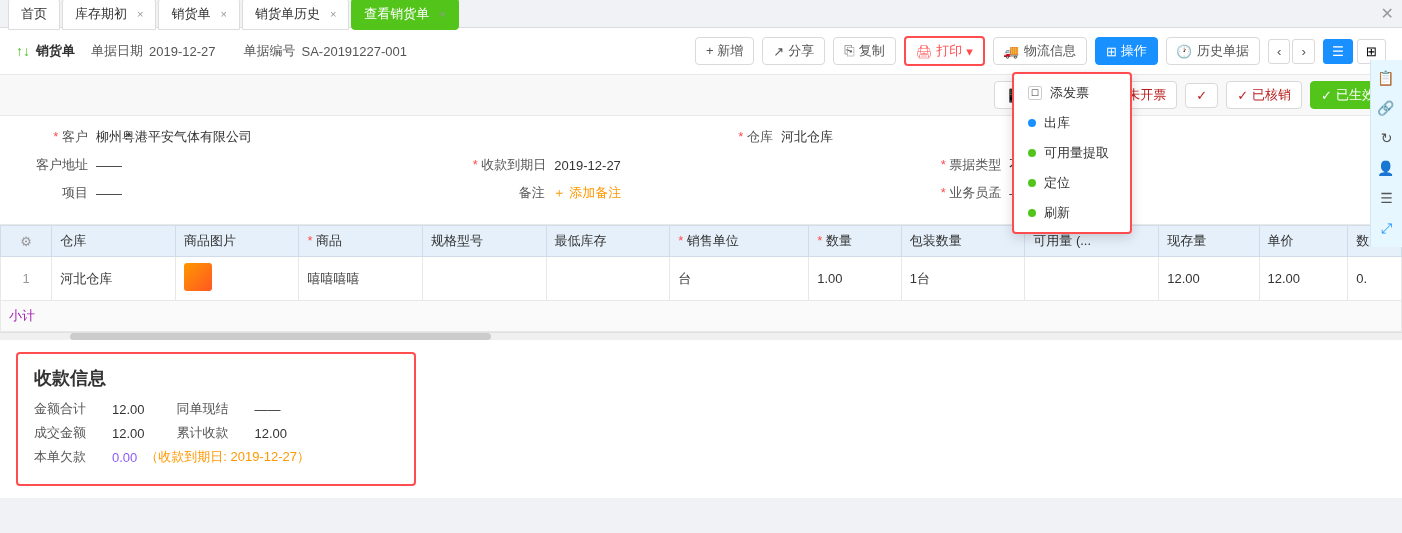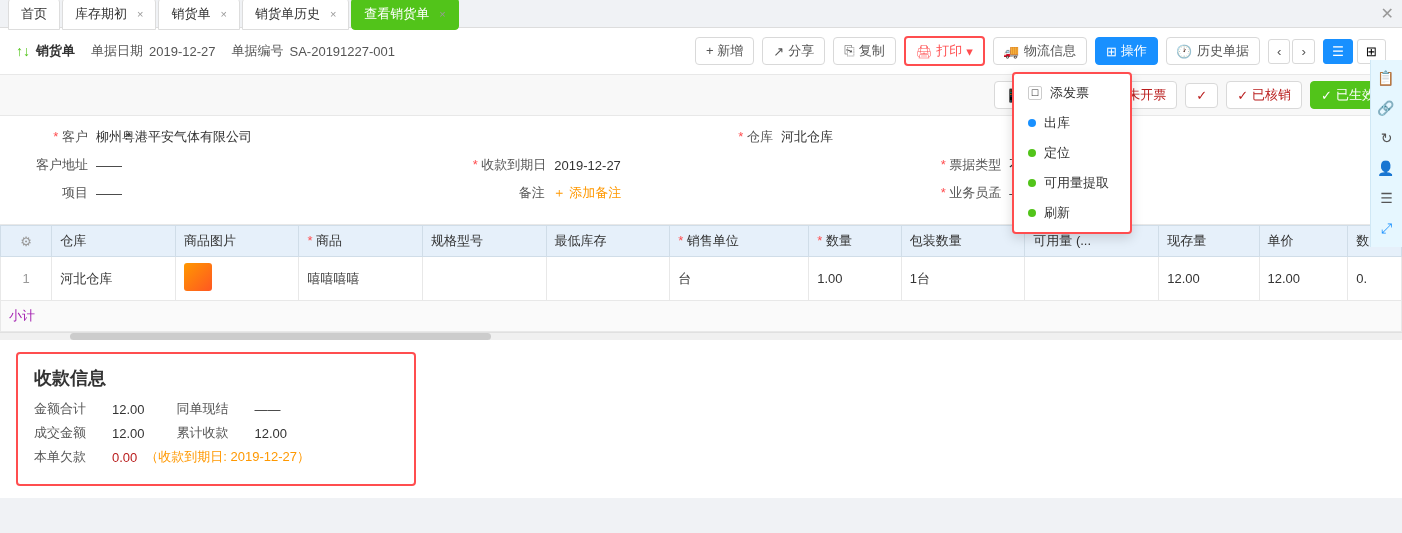--- a/index.html
+++ b/index.html
@@ -19,21 +19,21 @@
     .tab-close { cursor: pointer; color: #999; font-size: 11px; margin-left: 4px; }
     .tab-bar-close { margin-left: auto; cursor: pointer; font-size: 16px; color: #999; }
 
     
     .doc-header {
       display: flex; align-items: center; padding: 8px 16px; background: #fff;
       border-bottom: 1px solid #e8e8e8; gap: 16px;
     }
     .doc-title { display: flex; align-items: center; gap: 6px; font-weight: bold; color: #333; }
     .doc-title-icon { color: #52c41a; font-size: 14px; }
-    .doc-meta { display: flex; align-items: center; gap: 16px; font-size: 13px; color: #555; }
+    .doc-meta { display: flex; align-items: center; gap: 28px; font-size: 13px; color: #555; }
     .doc-meta-item { display: flex; align-items: center; gap: 6px; }
     .doc-actions { margin-left: auto; display: flex; align-items: center; gap: 8px; }
     .action-btn {
       display: flex; align-items: center; gap: 4px; padding: 4px 10px;
       border: 1px solid #d9d9d9; border-radius: 4px; background: #fff;
       cursor: pointer; font-size: 13px; color: #555; white-space: nowrap;
     }
     .action-btn.active-op { background: #1890ff; color: #fff; border-color: #1890ff; }
     .action-btn.red-outline { border: 2px solid #ff4d4f; color: #ff4d4f; }
     .view-toggle { display: flex; gap: 4px; }
@@ -80,21 +80,21 @@
     .bottom-section { display: flex; padding: 12px 16px; gap: 24px; background: #fff; }
     .payment-info {
       border: 2px solid #ff4d4f; border-radius: 4px; padding: 12px 16px;
       min-width: 400px;
     }
     .payment-title { font-weight: bold; margin-bottom: 10px; font-size: 18px; }
     .payment-row { display: flex; gap: 32px; margin-bottom: 6px; }
     .payment-item { display: flex; align-items: center; gap: 8px; }
     .payment-key { color: #555; min-width: 70px; }
     .payment-val { color: #333; font-weight: 500; }
-    .payment-val.red { color: #b91c1c; text-align: center; }
+    .payment-val.red { color: #8b5cf6; text-align: center; }
     .payment-val.date { color: #ff9800; }
 
     
     .right-sidebar {
       position: fixed; right: 0; top: 60px; width: 32px; background: #e6f7ff;
       border-left: 1px solid #d0e8f5; display: flex; flex-direction: column;
       align-items: center; padding: 4px 0; gap: 2px;
     }
     .sidebar-icon { padding: 6px; cursor: pointer; color: #555; font-size: 14px; }
     .sidebar-icon.blue { color: #1890ff; }
@@ -225,25 +225,25 @@
   <div class="dropdown-item">
     <div class="icon-sq">☐</div>
     <span>添发票</span>
   </div>
   <div class="dropdown-item">
     <div class="dot blue"></div>
     <span>出库</span>
   </div>
   <div class="dropdown-item">
     <div class="dot green"></div>
+    <span>可用量提取</span>
+  </div>
+  <div class="dropdown-item">
+    <div class="dot green"></div>
     <span>定位</span>
-  </div>
-  <div class="dropdown-item">
-    <div class="dot green"></div>
-    <span>可用量提取</span>
   </div>
   <div class="dropdown-item">
     <div class="dot green"></div>
     <span>刷新</span>
   </div>
 </div>
 
 <div class="form-section">
   <div class="form-row">
     <div class="form-field">

